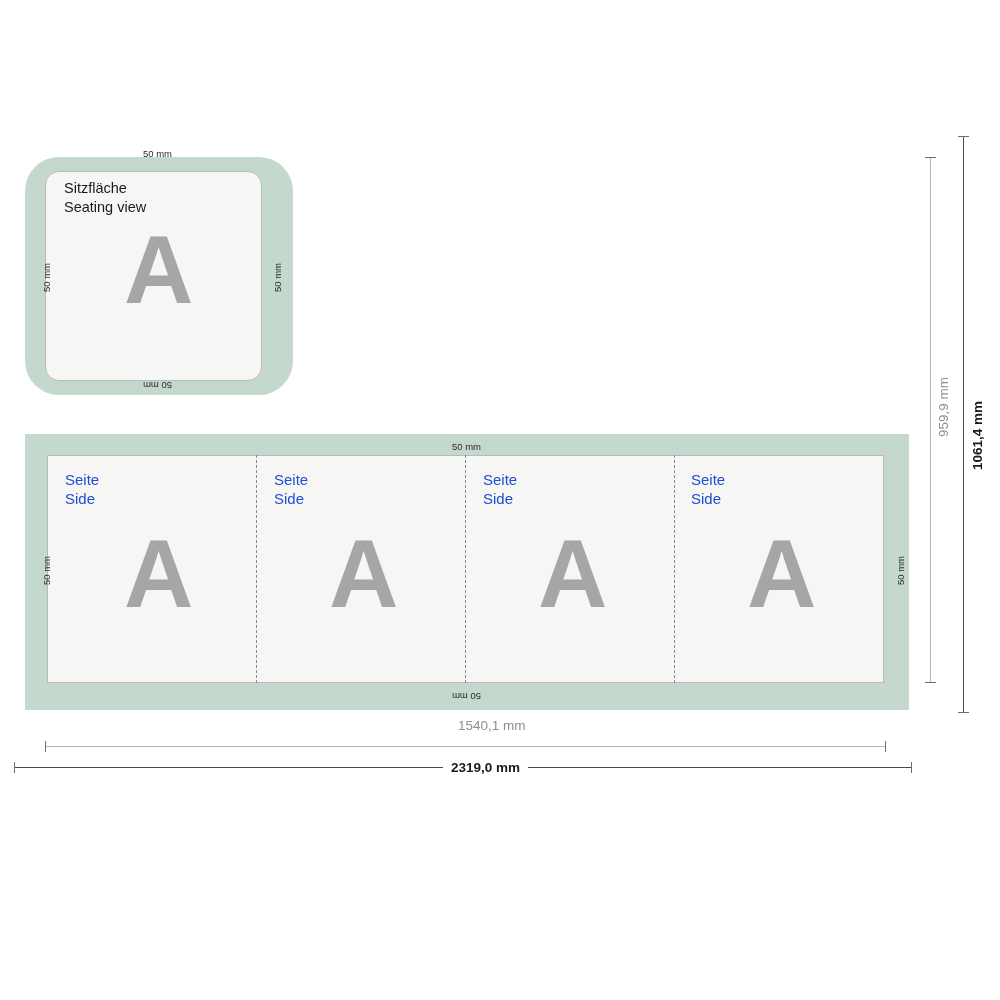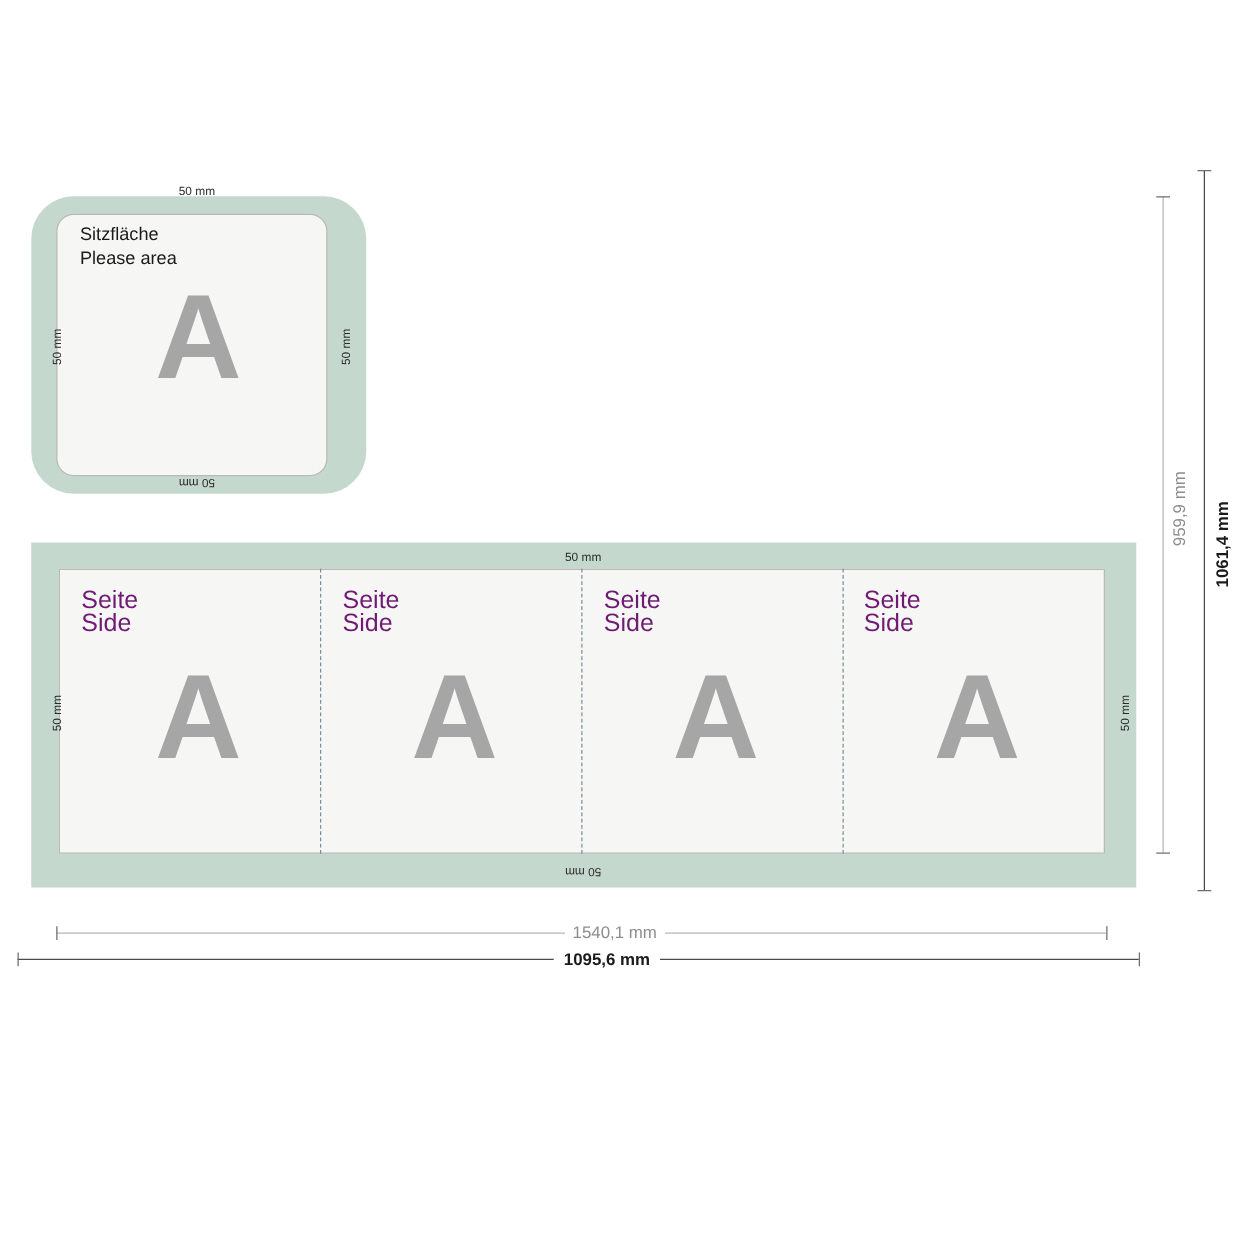--- a/index.html
+++ b/index.html
@@ -92,23 +92,23 @@
   }
   .fold {
     position: absolute;
     top: 455px;
     width: 0;
     height: 228px;
     border-left: 1px dashed #7a8f9e;
   }
   .panel-label {
     position: absolute;
-    font-size: 20px;
+    font-size: 15px;
     line-height: 18.5px;
-    color: #701a75;
+    color: #1d4ed8;
   }
   .panel-letter {
     position: absolute;
     font-size: 96px;
     font-weight: bold;
     color: #a6a6a6;
     line-height: 96px;
   }
 
   
@@ -147,21 +147,21 @@
 </head>
 <body>
 
 <div class="canvas">
 
   <div class="seat-bleed"></div>
   <div class="seat-inner"></div>
 
   <div class="seat-label">
     <div>Sitzfläche</div>
-    <div>Please area</div>
+    <div>Seating view</div>
   </div>
   <div class="seat-letter">A</div>
 
   <div class="dim-txt" style="left:143px; top:148px;">50 mm</div>
   <div class="dim-txt rot-cw" style="left:41px; top:292px;">50 mm</div>
   <div class="dim-txt rot-cw" style="left:272px; top:292px;">50 mm</div>
   <div class="dim-txt flip" style="left:143px; top:380px;">50 mm</div>
 
   <div class="sides-bleed"></div>
   <div class="sides-inner"></div>
@@ -205,21 +205,21 @@
   <div class="dim-grey rot-cw" style="left:936px; top:437px;">959,9 mm</div>
 
   <div class="mline v" style="left:963px; top:136px; height:576px; background:#4a4a4a;"></div>
   <div class="tick h" style="left:958px; top:136px;"></div>
   <div class="tick h" style="left:958px; top:712px;"></div>
   <div class="dim-dark rot-cw" style="left:970px; top:470px;">1061,4 mm</div>
 
   <div class="mline h" style="left:45px; top:746px; width:840px;"></div>
   <div class="tick v" style="left:45px; top:741px;"></div>
   <div class="tick v" style="left:885px; top:741px;"></div>
-  <div class="dim-grey" style="left:452px; top:738px; background:#ffffff; padding:0 6px;">1540,1 mm</div>
+  <div class="dim-grey" style="left:452px; top:718px; background:#ffffff; padding:0 6px;">1540,1 mm</div>
 
   <div class="mline h" style="left:14px; top:767px; width:897px; background:#4a4a4a;"></div>
   <div class="tick v" style="left:14px; top:762px;"></div>
   <div class="tick v" style="left:911px; top:762px;"></div>
-  <div class="dim-dark" style="left:443px; top:760px; background:#ffffff; padding:0 8px;">1095,6 mm</div>
+  <div class="dim-dark" style="left:443px; top:760px; background:#ffffff; padding:0 8px;">2319,0 mm</div>
 
 
 </div>
 
 </body></html>

